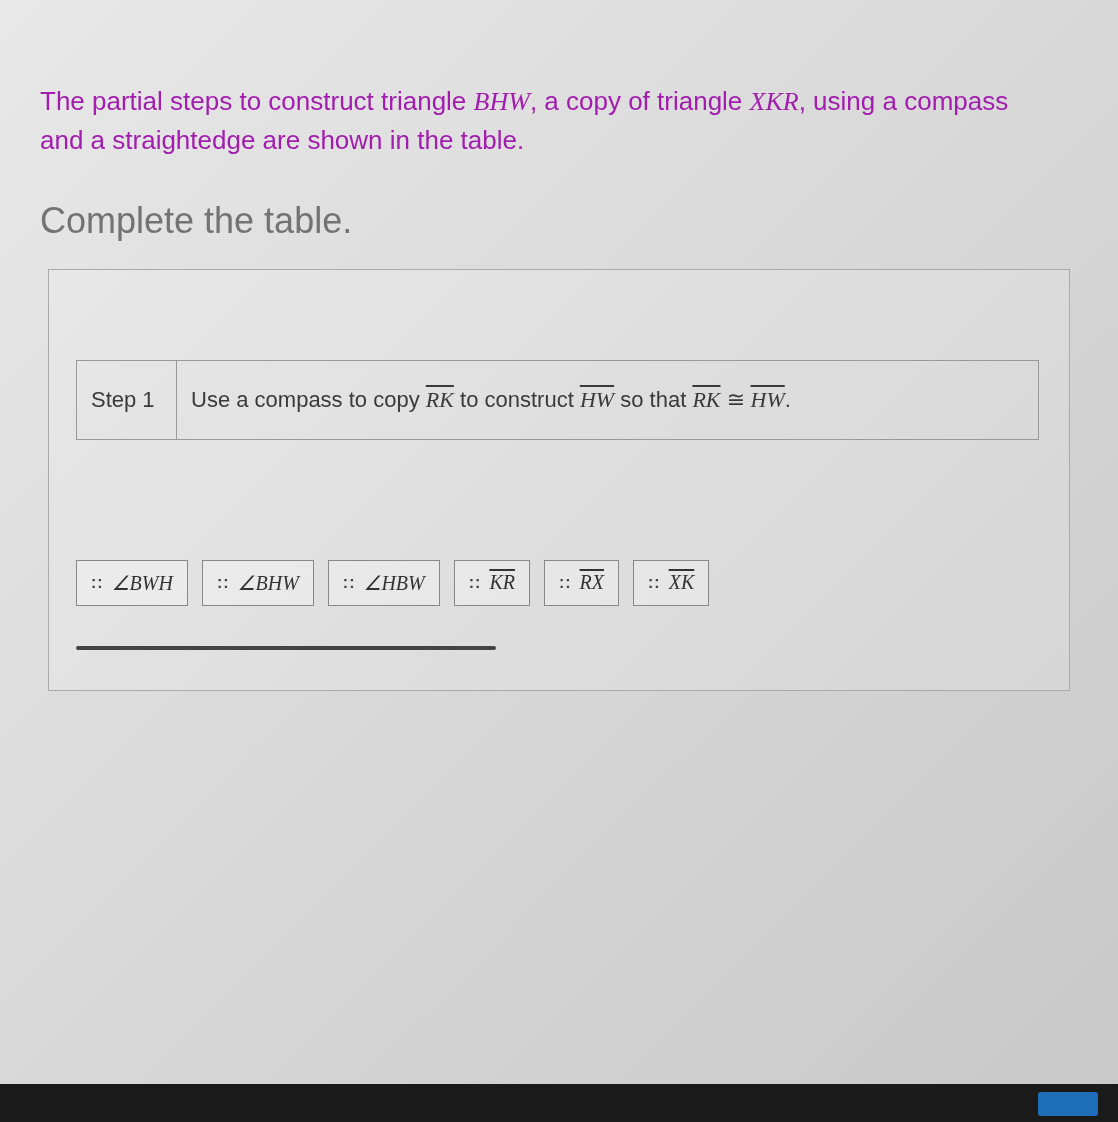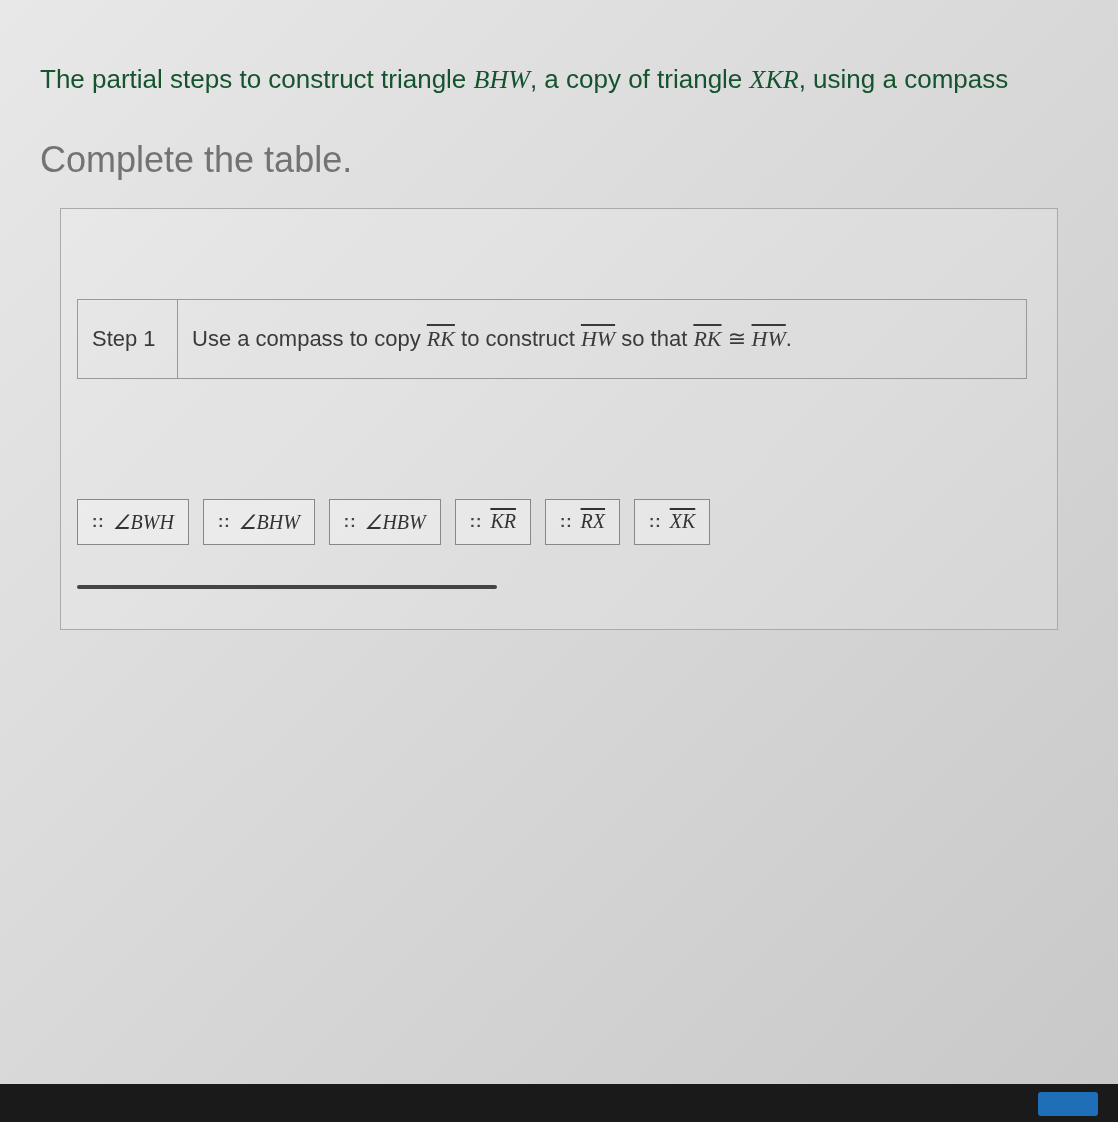--- a/index.html
+++ b/index.html
@@ -9,44 +9,45 @@
       width: 1118px;
       height: 1122px;
       padding: 60px 40px 40px 40px;
       position: relative;
       color: #333;
     }
     .problem-text {
       font-size: 26px;
       line-height: 1.5;
       margin-bottom: 40px;
-      color: #14532d;
+      color: #a21caf;
+      margin-top: 22px;
     }
     .instruction {
       font-size: 36px;
       margin-bottom: 27px;
       color: #737373;
     }
     .math-var {
       font-family: 'Times New Roman', serif;
       font-style: italic;
     }
     .math-roman {
       font-family: 'Times New Roman', serif;
     }
     .overline {
       text-decoration: overline;
       font-family: 'Times New Roman', serif;
       font-style: italic;
     }
     .container-box {
       border: 1px solid #aaa;
-      padding: 90px 30px 40px 16px;
+      padding: 90px 30px 40px 27px;
       background: rgba(255,255,255,0.15);
-      margin: 0 20px;
+      margin: 0 8px;
     }
     table.steps {
       width: 100%;
       border-collapse: collapse;
       margin-bottom: 120px;
     }
     table.steps td {
       border: 1px solid #999;
       padding: 18px 14px;
       font-size: 22px;
@@ -119,20 +120,21 @@
       height: 24px;
       background: #1e6fb8;
       border-radius: 3px;
     }
   </style>
 </head>
 <body>
 
 <div class="problem-text">
   <span>The partial steps to construct triangle </span><span class="math-var">BHW</span><span>, a copy of triangle </span><span class="math-var">XKR</span><span>, using a compass</span><br>
+  <span>and a straightedge are shown in the table.</span>
 </div>
 
 <div class="instruction">Complete the table.</div>
 
 <div class="container-box">
   <table class="steps">
     <tbody>
         <tr>
       <td>Step 1</td>
       <td class="step-content">

